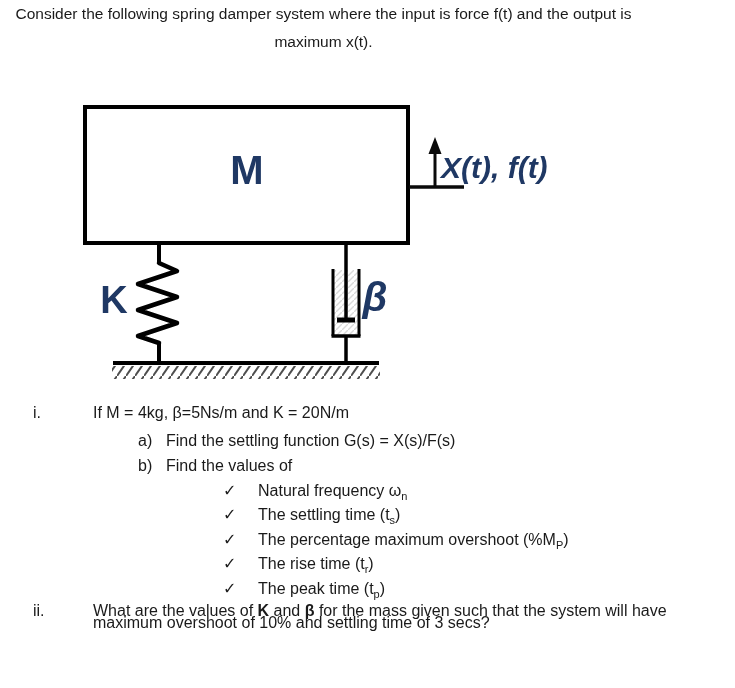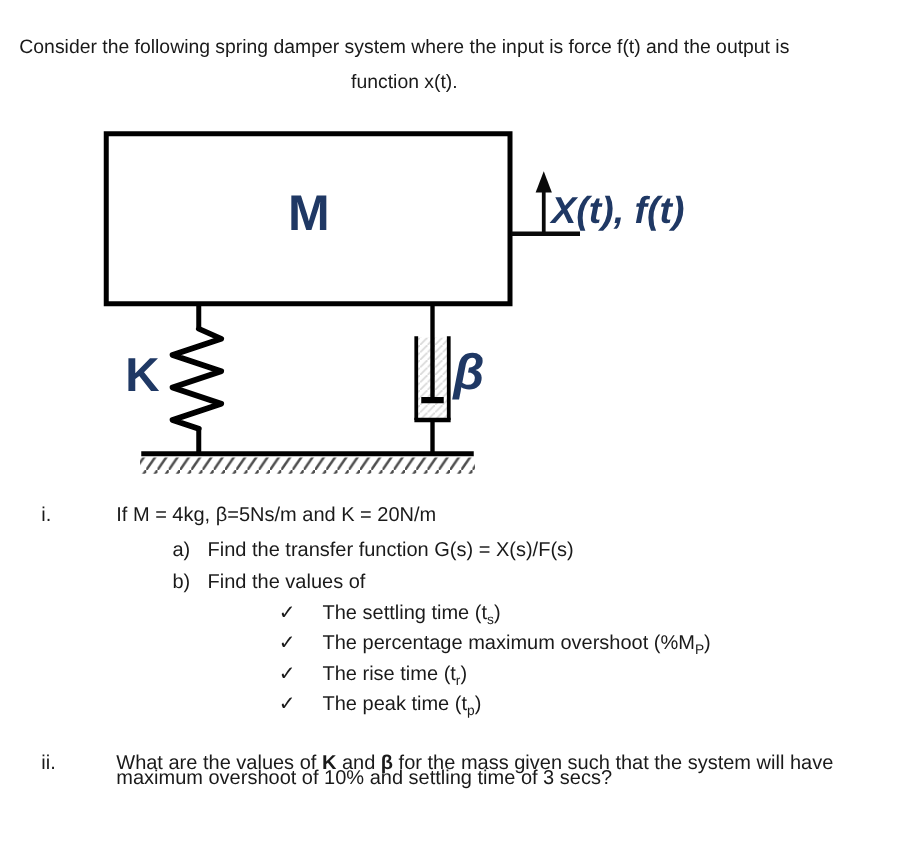--- a/index.html
+++ b/index.html
@@ -1,20 +1,20 @@
 <!DOCTYPE html>
 <html style="--navy: #1f3864;"><head>
 <meta charset="utf-8">
 <style>
   :root{ --navy:#1f3864; --ink:#1a1a1a; }
   html,body{margin:0;padding:0;background:#ffffff;}
   body{font-family:"Liberation Sans","DejaVu Sans",sans-serif;color:var(--ink);}
   .page{position:relative;width:735px;height:688px;background:#fff;overflow:hidden;}
 
-  .title{position:absolute;top:24px;left:0;width:647px;text-align:center;
+  .title{position:absolute;top:0;left:0;width:647px;text-align:center;
          font-size:15.5px;line-height:28px;}
   .title div{white-space:nowrap;}
 
   .diagram{position:absolute;top:90px;left:0;}
   .dlabel{fill:var(--navy);font-family:"Liberation Sans","DejaVu Sans",sans-serif;}
   .mass-l{font-size:40px;font-weight:600;}
   .kl{font-size:38px;font-weight:600;}
   .bl{font-size:40px;font-weight:600;font-style:italic;}
   .disp-l{font-size:30px;font-weight:600;font-style:italic;}
 
@@ -31,21 +31,21 @@
   sub{font-size:11px;line-height:0;}
   b{font-weight:700;}
 </style>
 </head>
 <body>
 
 <div class="page">
 
   <div class="title">
     <div>Consider the following spring damper system where the input is force f(t) and the output is</div>
-    <div>function x(t).</div>
+    <div>maximum x(t).</div>
   </div>
 
   <svg class="diagram" width="735" height="300" viewBox="0 0 735 300" xmlns="http://www.w3.org/2000/svg">
     <defs>
       <pattern id="ghatch" width="9" height="13" patternUnits="userSpaceOnUse">
         <line x1="0" y1="13" x2="9" y2="0" stroke="#4d4d4d" stroke-width="2"></line>
       </pattern>
       <pattern id="dhatch" width="6" height="6" patternUnits="userSpaceOnUse">
         <line x1="0" y1="6" x2="6" y2="0" stroke="#d9d9d9" stroke-width="1.4"></line>
       </pattern>
@@ -84,28 +84,31 @@
       <rect x="112" y="276" width="268" height="13" fill="url(#ghatch)"></rect>
     </g>
   </svg>
 
   <div class="row" style="top:402px">
     <span class="at n1">i.</span>
     <span class="at t1">If M = 4kg, β=5Ns/m and K = 20N/m</span>
   </div>
   <div class="row" style="top:430px">
     <span class="at n2">a)</span>
-    <span class="at t2">Find the transfer function G(s) = X(s)/F(s)</span>
+    <span class="at t2">Find the settling function G(s) = X(s)/F(s)</span>
   </div>
   <div class="row" style="top:455px">
     <span class="at n2">b)</span>
     <span class="at t2">Find the values of</span>
   </div>
 
   <div class="checklist">
+    <div class="check-item">
+      <span class="check">✓</span><span><span>Natural frequency ω</span><sub>n</sub><span></span></span>
+    </div>
     <div class="check-item">
       <span class="check">✓</span><span><span>The settling time (t</span><sub>s</sub><span>)</span></span>
     </div>
     <div class="check-item">
       <span class="check">✓</span><span><span>The percentage maximum overshoot (%M</span><sub>P</sub><span>)</span></span>
     </div>
     <div class="check-item">
       <span class="check">✓</span><span><span>The rise time (t</span><sub>r</sub><span>)</span></span>
     </div>
     <div class="check-item">

